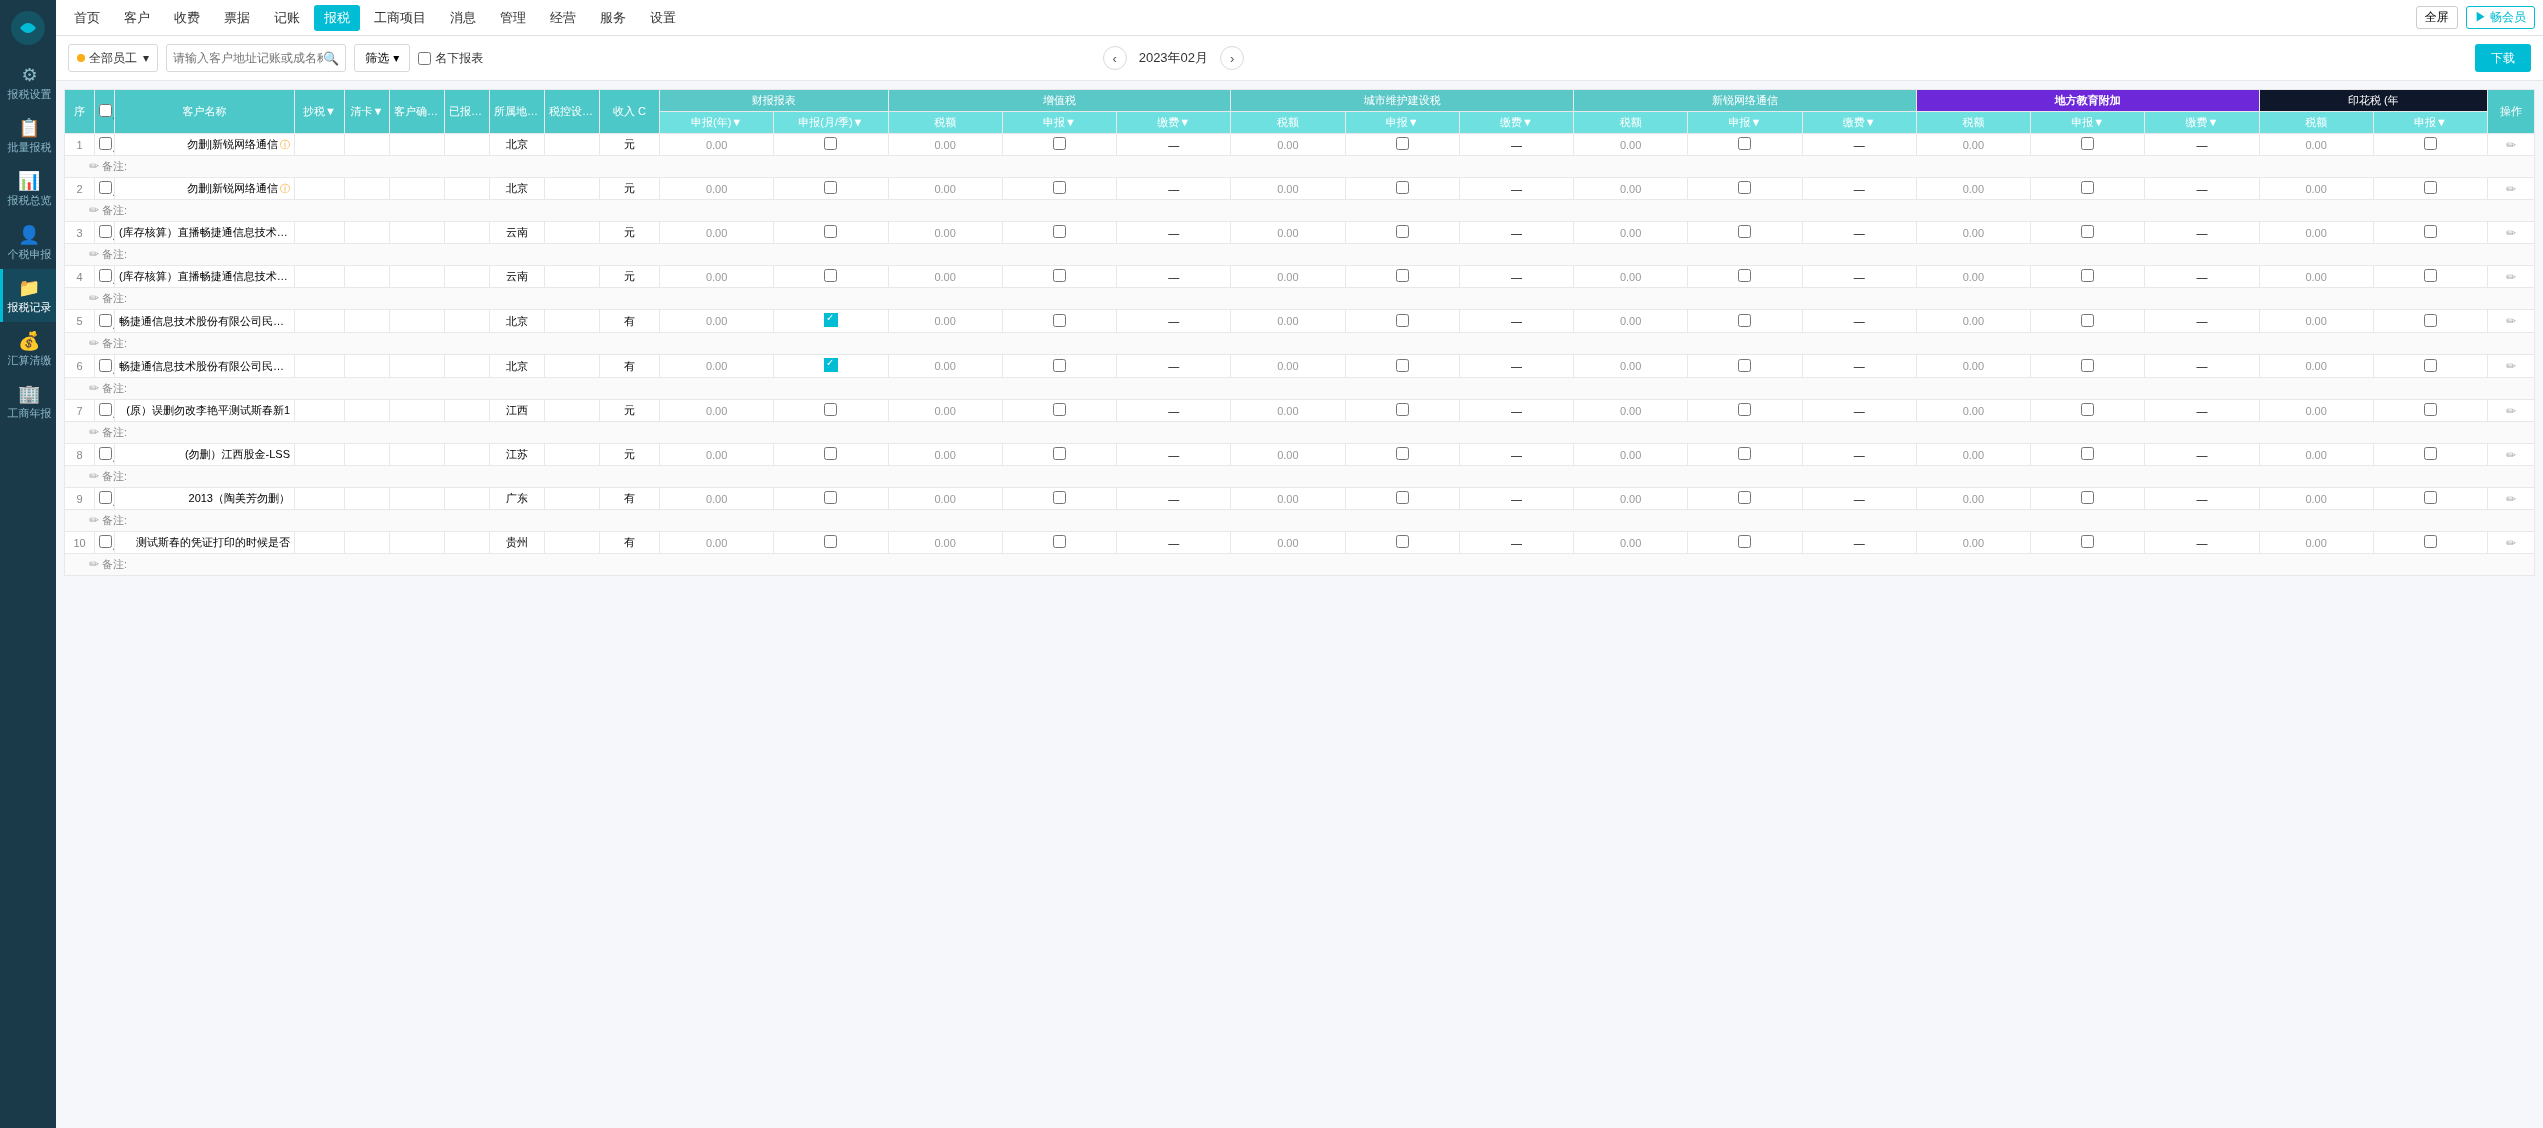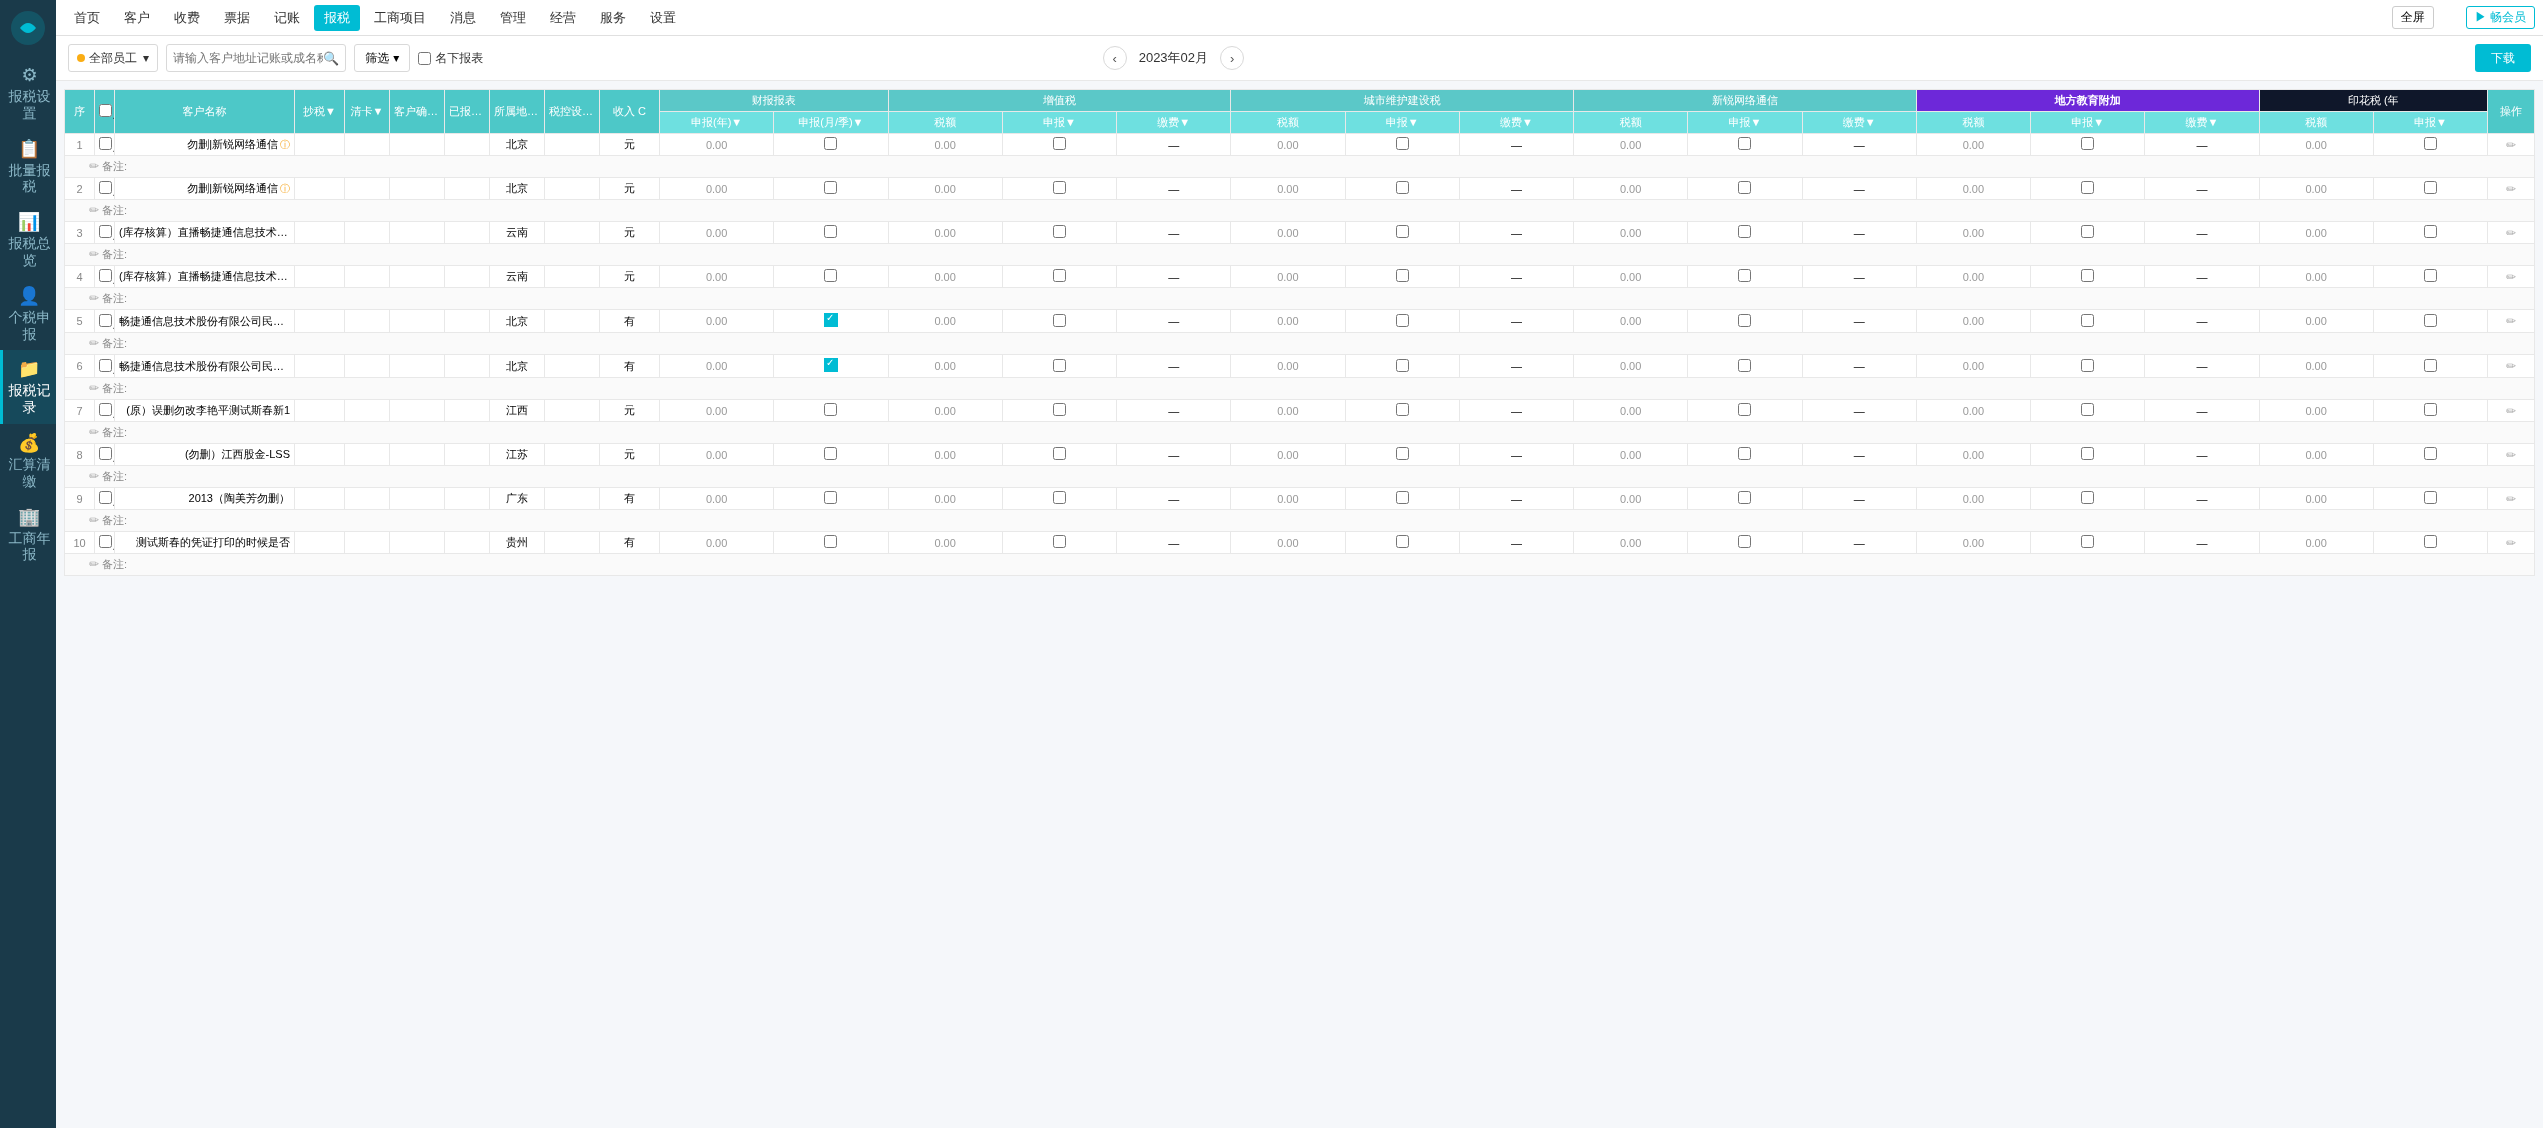--- a/index.html
+++ b/index.html
@@ -31,21 +31,21 @@
       align-items: center;
       padding: 8px 4px;
       cursor: pointer;
       color: #8cb8c8;
       font-size: 11px;
       text-align: center;
       border-left: 3px solid transparent;
     }
     .sidebar-item.active { color: #fff; border-left: 3px solid #00bcd4; background: rgba(0,188,212,0.12); }
     .sidebar-item .icon { font-size: 18px; margin-bottom: 2px; }
-    .sidebar-item .label { font-size: 14px; line-height: 1.2; }
+    .sidebar-item .label { font-size: 11px; line-height: 1.2; }
 
     
     .main-area { flex: 1; display: flex; flex-direction: column; overflow: hidden; }
     .topnav {
       height: 36px;
       background: #fff;
       display: flex;
       align-items: center;
       border-bottom: 1px solid #e0e0e0;
       padding: 0 8px;
@@ -68,21 +68,20 @@
       font-size: 12px;
       color: #666;
     }
     .topnav-right .btn-small {
       padding: 2px 8px;
       border: 1px solid #ccc;
       border-radius: 3px;
       cursor: pointer;
       background: #fff;
       font-size: 12px;
-      margin-left: 24px;
     }
 
     
     .content { flex: 1; display: flex; flex-direction: column; overflow: hidden; background: #f5f7fa; }
 
     
     .toolbar {
       background: #fff;
       padding: 8px 12px;
       display: flex;

